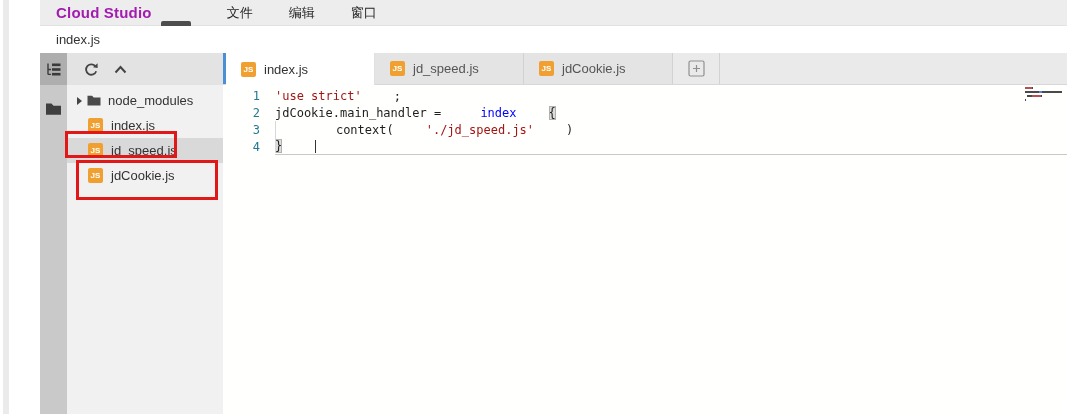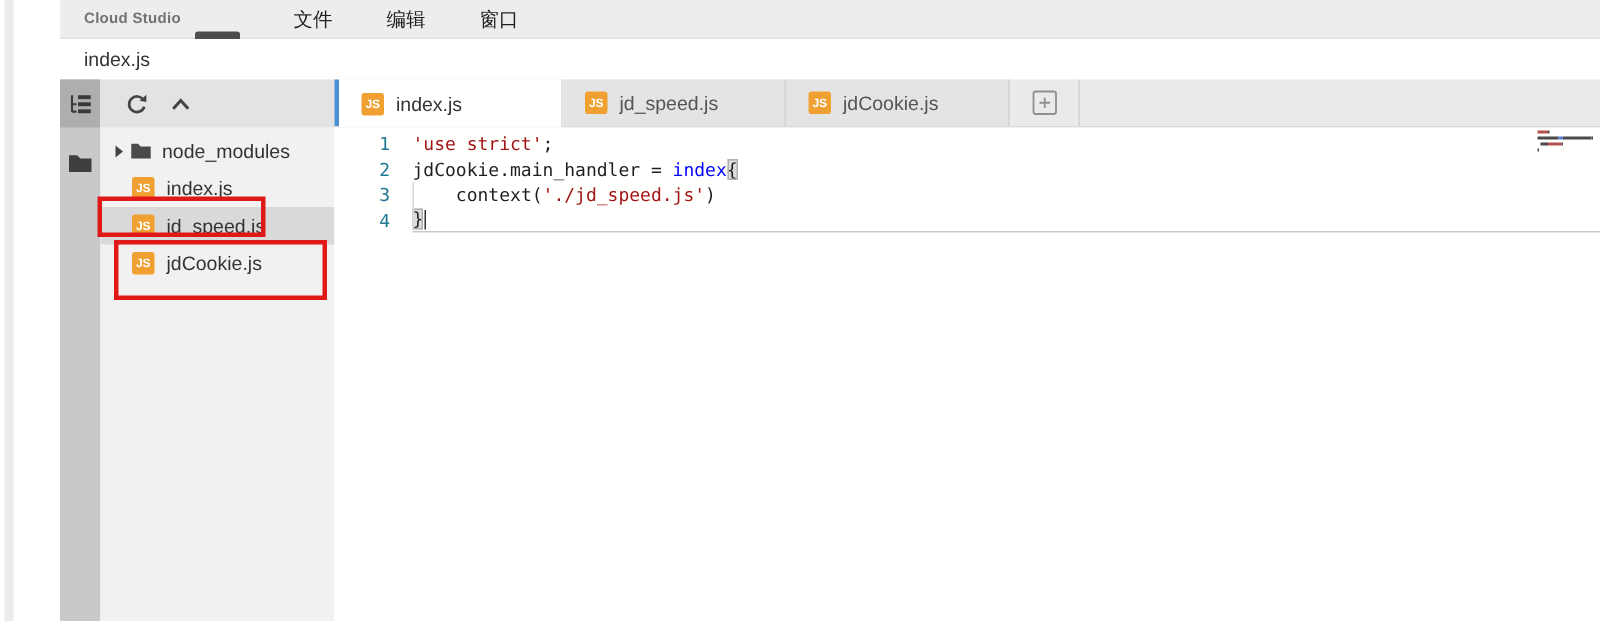--- a/index.html
+++ b/index.html
@@ -11,21 +11,21 @@
   body{background:#fff;font-family:"Liberation Sans",sans-serif;}
   .stage{position:relative;width:1067px;height:414px;background:#fff;overflow:hidden;}
 
   
   .page-strip{position:absolute;left:3px;top:0;width:6px;height:414px;background:#ebebeb;}
 
   .app{position:absolute;left:40px;top:0;width:1027px;height:414px;display:flex;flex-direction:column;}
 
   
   .menubar{height:26px;background:#ededed;border-bottom:1px solid #e2e2e2;display:flex;align-items:center;padding-left:16px;flex:0 0 auto;}
-  .brand{font-weight:bold;font-size:10px;color:#737373;letter-spacing:.2px;}
+  .brand{font-weight:bold;font-size:15px;color:#a21caf;letter-spacing:.2px;}
   .lite-badge{background:#4d4d4d;color:#fff;font-size:10px;padding:11px 7px 2px;border-radius:2px;margin-left:9px;margin-top:40px;}
   .menu-item{font-size:13px;color:#1f1f1f;margin-left:36px;cursor:default;}
   .menu-item:first-of-type{margin-left:30px;}
 
   
   .crumb-row{height:27px;background:#fff;display:flex;align-items:center;padding-left:16px;font-size:13px;color:#333;flex:0 0 auto;}
 
   
   .main{flex:1;display:flex;min-height:0;}
 
@@ -51,21 +51,21 @@
   .tab-accent{width:3px;background:var(--accent-blue);flex:0 0 auto;}
   .tab{width:149px;display:flex;align-items:center;padding-left:15px;gap:8px;font-size:13px;color:#555;background:#e4e4e4;border-right:1px solid #d2d2d2;cursor:default;}
   .tab .js-badge{margin-right:0;}
   .tab.active{background:#fff;color:#333;margin-bottom:-1px;border-right:1px solid #e0e0e0;z-index:1;}
   .plus-region{width:47px;display:flex;align-items:center;justify-content:center;border-right:1px solid #d2d2d2;cursor:default;}
 
   .editor{flex:1;background:#fffffe;position:relative;font-family:"DejaVu Sans Mono","Liberation Mono",monospace;font-size:12px;overflow:hidden;}
   .code-area{padding-top:2px;}
   .code-line{height:17px;display:flex;align-items:center;}
   .gutter{width:52px;padding-right:15px;text-align:right;color:var(--linenum-blue);flex:0 0 auto;font-size:12px;}
-  .line-content{flex:1;white-space:pre;color:var(--code-plain);height:17px;display:flex;align-items:center;}
+  .line-content{flex:1;white-space:pre;color:var(--code-plain);height:17px;display:flex;align-items:center;gap:32px;}
   .code-line.current .line-content{border-bottom:1px solid #c8c8c8;}
   .tok-string{color:var(--string-red);}
   .tok-keyword{color:var(--keyword-blue);}
   .tok-bracket{background:#dcdcdc;outline:1px solid #b0b0b0;outline-offset:-1px;}
   .cursor{display:inline-block;width:1px;height:13px;background:#333;margin-left:1px;}
   .indent-guide{position:absolute;left:52px;top:36px;width:1px;height:32px;background:#d8d8d8;}
 
   .minimap{position:absolute;right:2px;top:2px;width:40px;}
   .mm-row{height:2px;margin-bottom:2px;display:flex;}
   .mm-row span{height:2px;display:inline-block;}

